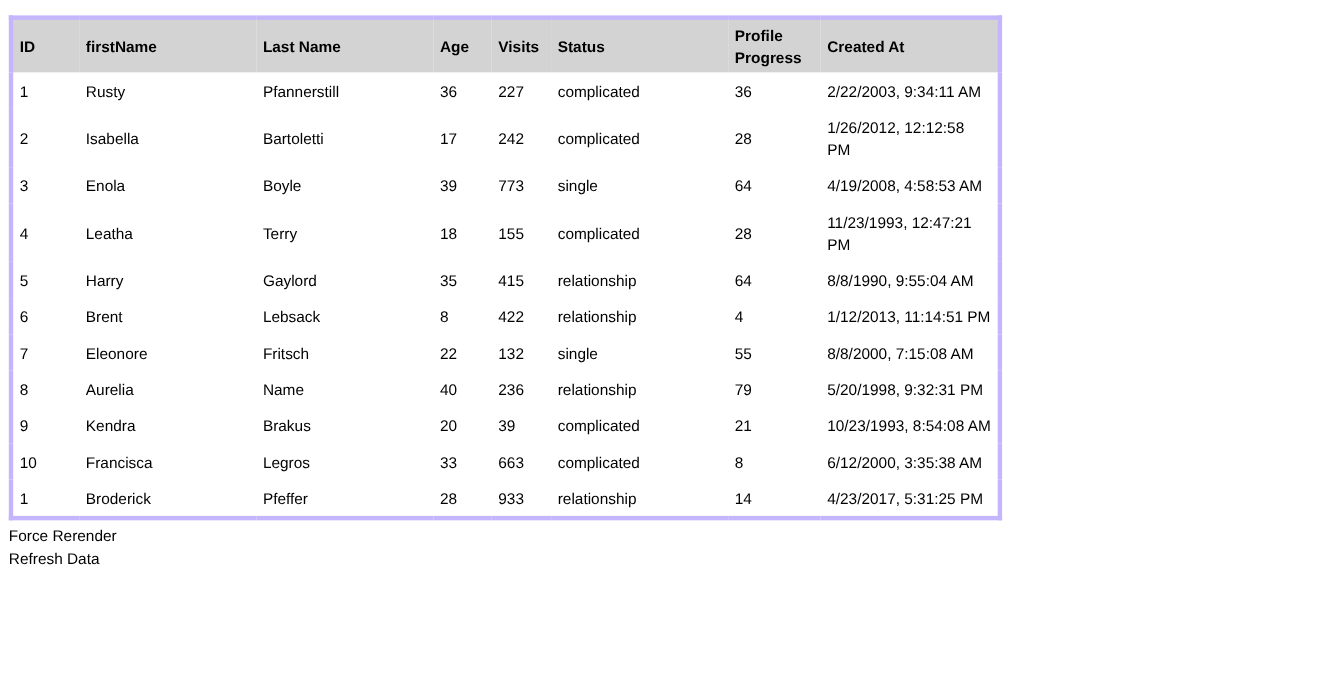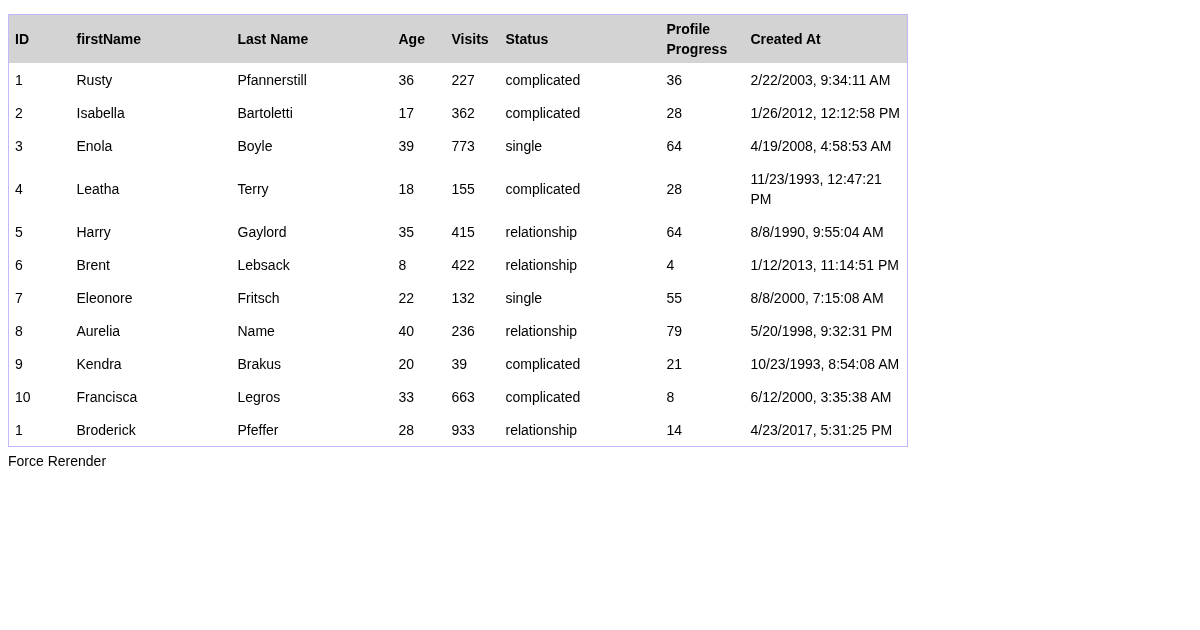--- a/index.html
+++ b/index.html
@@ -13,21 +13,21 @@
     color: #000000;
     overflow: hidden;
   }
   .page {
     padding: 14px 0 0 8px;
   }
   table.data-table {
     border-collapse: collapse;
     table-layout: fixed;
     width: 899px;
-    border: 1px solid #c4b5fd;
+    border: 4px solid #c4b5fd;
   }
   table.data-table th {
     background: #d3d3d3;
     text-align: left;
     font-weight: bold;
     padding: 4px 6px;
     line-height: 20px;
     vertical-align: middle;
     overflow-wrap: break-word;
   }
@@ -95,21 +95,21 @@
           <td>227</td>
           <td>complicated</td>
           <td>36</td>
           <td>2/22/2003, 9:34:11 AM</td>
         </tr>
         <tr>
           <td>2</td>
           <td>Isabella</td>
           <td>Bartoletti</td>
           <td>17</td>
-          <td>362</td>
+          <td>242</td>
           <td>complicated</td>
           <td>28</td>
           <td>1/26/2012, 12:12:58 PM</td>
         </tr>
         <tr>
           <td>3</td>
           <td>Enola</td>
           <td>Boyle</td>
           <td>39</td>
           <td>773</td>
@@ -197,15 +197,18 @@
           <td>14</td>
           <td>4/23/2017, 5:31:25 PM</td>
         </tr>
       </tbody>
   </table>
 
   <div class="footer">
     <div class="footer-line">
       <button class="textbtn">Force Rerender</button>
     </div>
+    <div class="footer-line">
+      <button class="textbtn">Refresh Data</button>
+    </div>
   </div>
 
 </div>
 
 </body></html>

